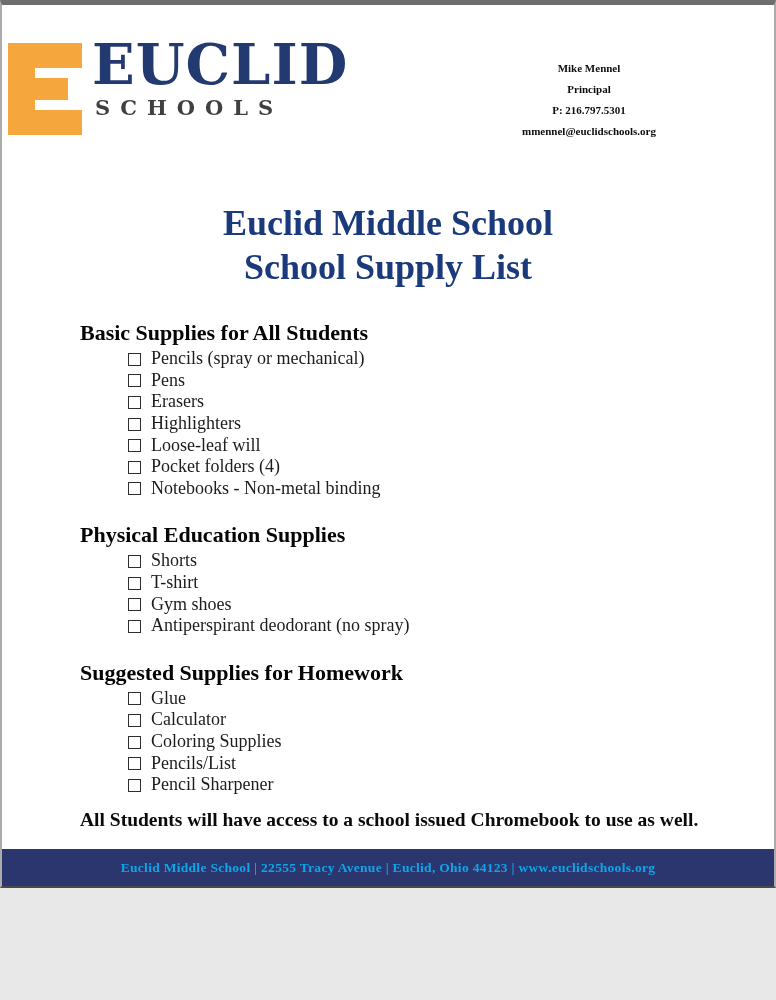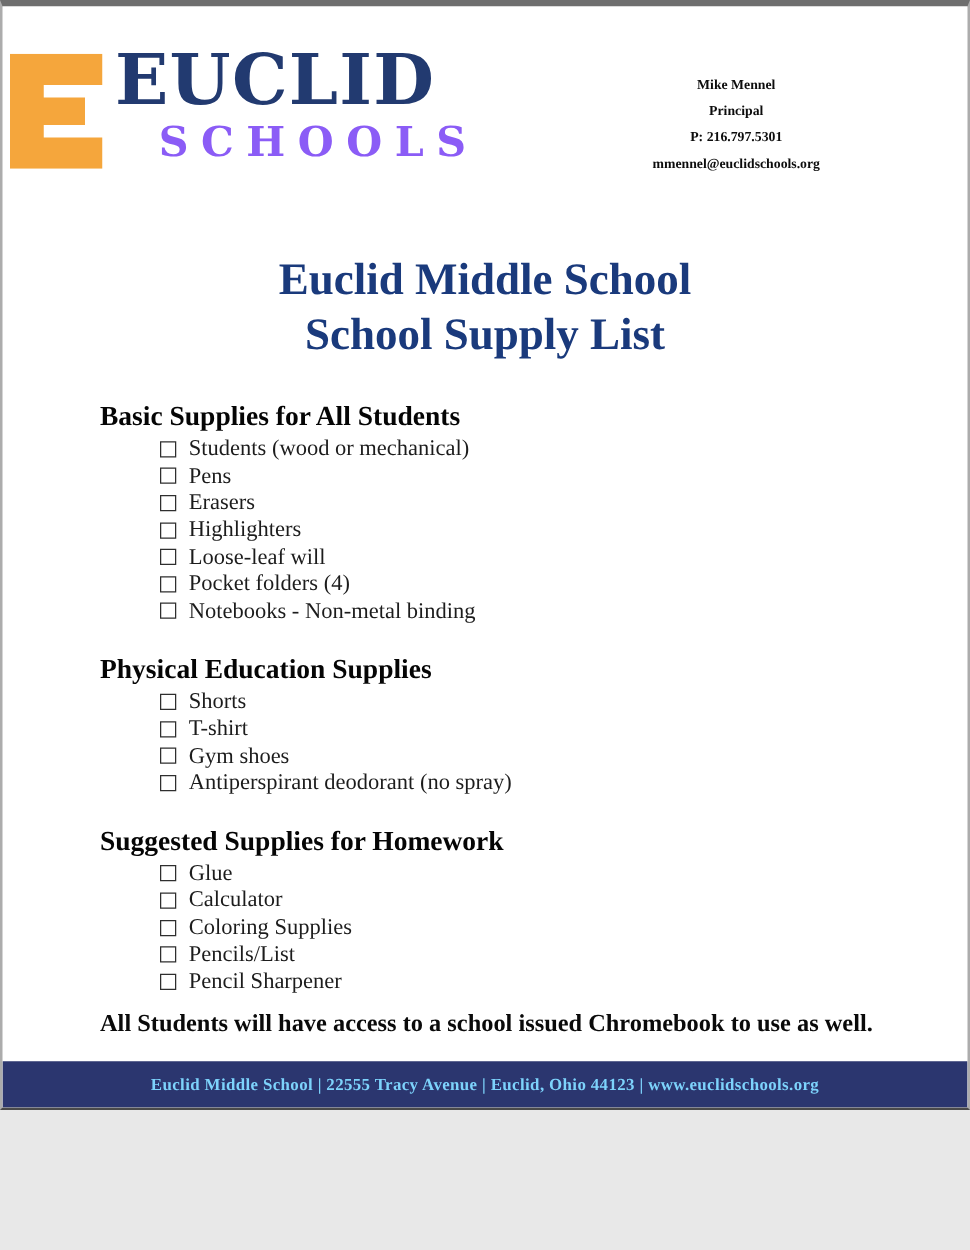--- a/index.html
+++ b/index.html
@@ -18,21 +18,21 @@
   
   .logo-e { position:absolute; left:6px; top:38px; width:74px; height:92px; }
   .logo-euclid {
     position:absolute; left:90px; top:31px;
     font-family:"DejaVu Serif", serif; font-weight:bold;
     font-size:56px; line-height:1; letter-spacing:1px; color:#223A70;
   }
   .logo-schools {
     position:absolute; left:93px; top:92px;
     font-family:"DejaVu Serif", serif; font-weight:bold;
-    font-size:33px; line-height:1; letter-spacing:10px; color:#8b5cf6;margin-left:32px;
+    font-size:21px; line-height:1; letter-spacing:10px; color:#404040;
   }
   .contact {
     position:absolute; top:53px; right:35px; width:300px;
     text-align:center; font-weight:bold; font-size:11px; line-height:21px;
     color:#0d0d0d;
   }
   
   .doc-title {
     position:absolute; top:196px; left:0; right:0;
     text-align:center; font-weight:bold;
@@ -60,21 +60,21 @@
     position:absolute; left:78px; top:800px; width:640px;
     font-weight:bold; font-size:19.5px; line-height:30px; color:#0a0a0a;
   }
   
   .footer-bar {
     position:absolute; left:0; right:0; bottom:0; height:37px;
     background:#2B366F;
     display:flex; align-items:center; justify-content:center;
   }
   .footer-bar span {
-    color:#7dd3fc; font-weight:bold; font-size:13.5px; letter-spacing:0.3px;
+    color:#0ea5e9; font-weight:bold; font-size:13.5px; letter-spacing:0.3px;
   }
 </style>
 </head>
 <body>
 
 <div class="frame">
 
   <svg class="logo-e" viewBox="0 0 74 92" aria-hidden="true">
     <path d="M0 0 H74 V25 H27 V35 H60 V57 H27 V67 H74 V92 H0 Z" fill="#F5A63C"></path>
   </svg>
@@ -92,21 +92,21 @@
     <span>Euclid Middle School</span><br>
     <span>School Supply List</span>
   </h1>
 
   <main class="sections" id="sections">
       <section class="supply-section">
         <h2>Basic Supplies for All Students</h2>
         <ul>
           <li>
             <span class="checkbox"></span>
-            <span>Students (wood or mechanical)</span>
+            <span>Pencils (spray or mechanical)</span>
           </li>
           <li>
             <span class="checkbox"></span>
             <span>Pens</span>
           </li>
           <li>
             <span class="checkbox"></span>
             <span>Erasers</span>
           </li>
           <li>

